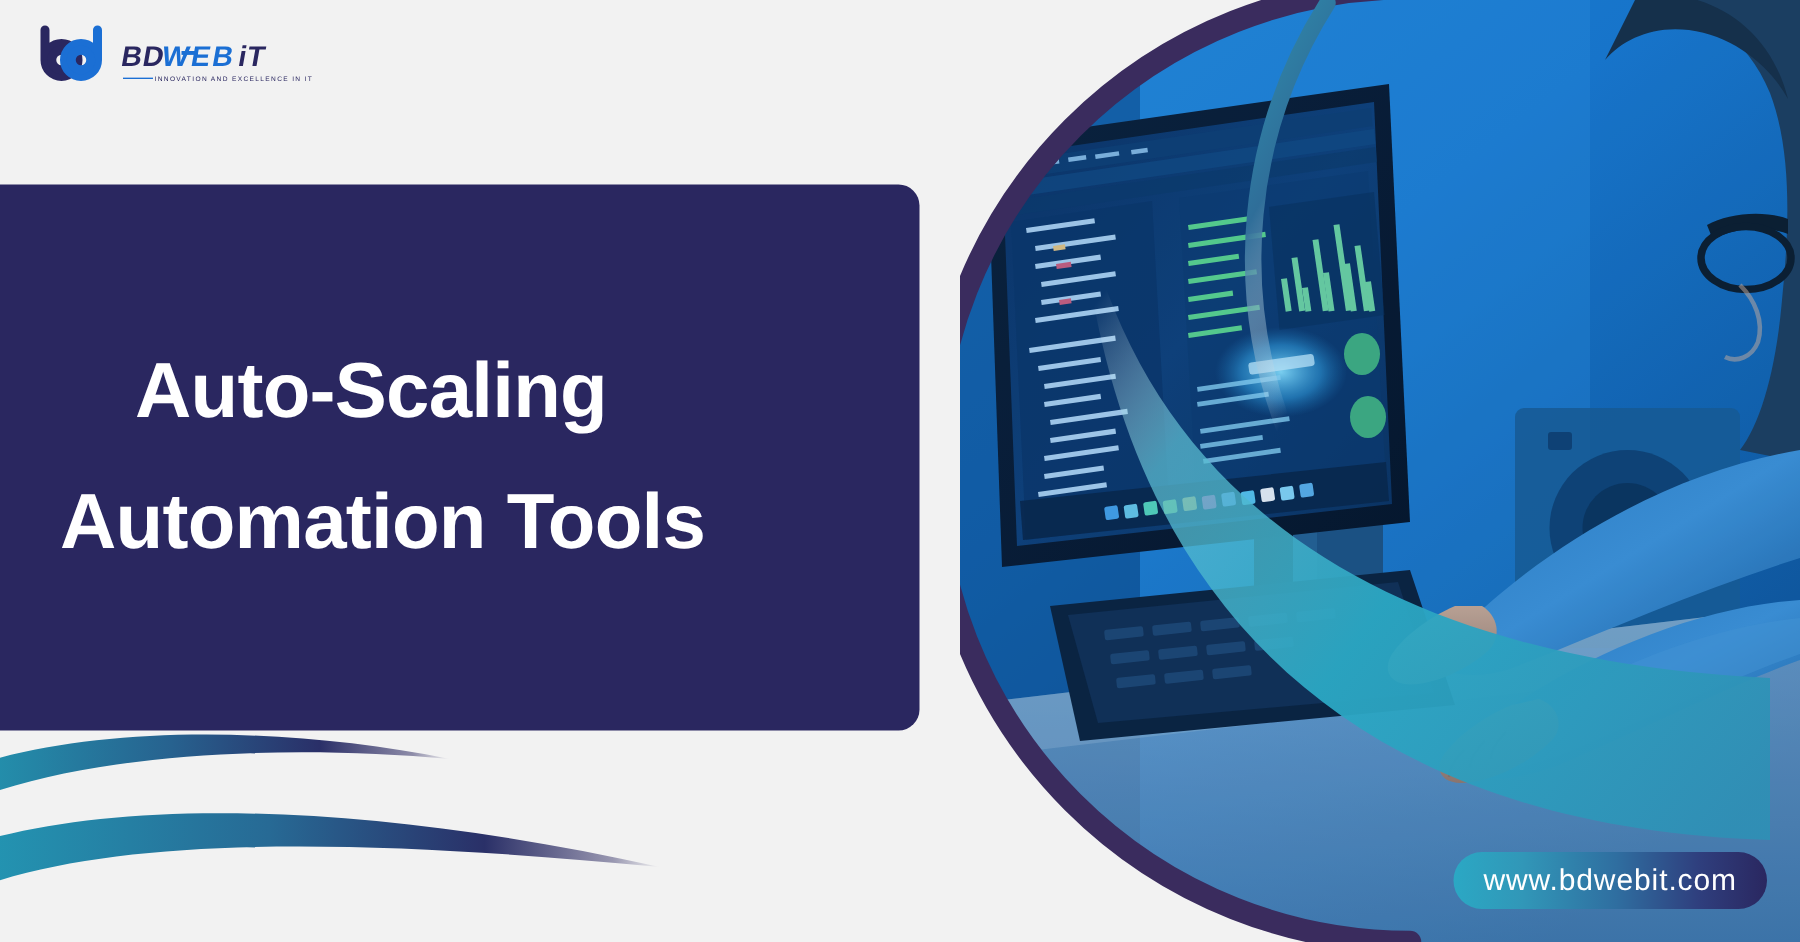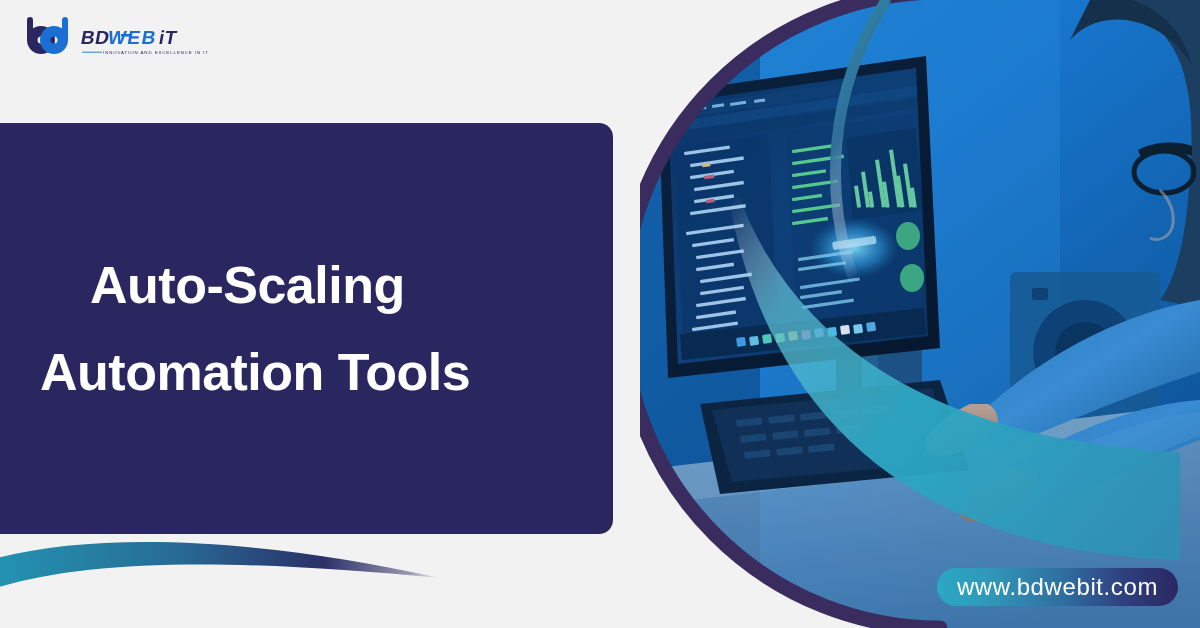--- a/index.html
+++ b/index.html
@@ -40,21 +40,21 @@
     z-index: 10;
   }
   .right-art svg { display: block; }
 
   
   .title-card {
     position: absolute;
     left: 0;
     top: 123px;
     width: 613px;
-    height: 411px;
+    height: 364px;
     background: #2a2760;
     border-radius: 0 14px 14px 0;
     z-index: 30;
     display: flex;
     flex-direction: column;
     justify-content: center;
   }
   .title-card .headline {
     margin: 0;
     padding: 0 40px 0 90px;
@@ -87,21 +87,21 @@
     padding: 0 20px;
     display: flex;
     align-items: center;
     border-radius: 19px;
     background: linear-gradient(90deg, #2ba8c4 0%, #3197b8 22%, #2f6ea0 52%, #2f3f7e 78%, #2a2760 100%);
     z-index: 50;
   }
   .url-badge span {
     color: #ffffff;
     font-family: "Liberation Sans", sans-serif;
-    font-size: 24px;
+    font-size: 20px;
     font-weight: 500;
     letter-spacing: 0.6px;
     white-space: nowrap;
   }
 </style>
 </head>
 <body>
 
 <div id="banner">
 

